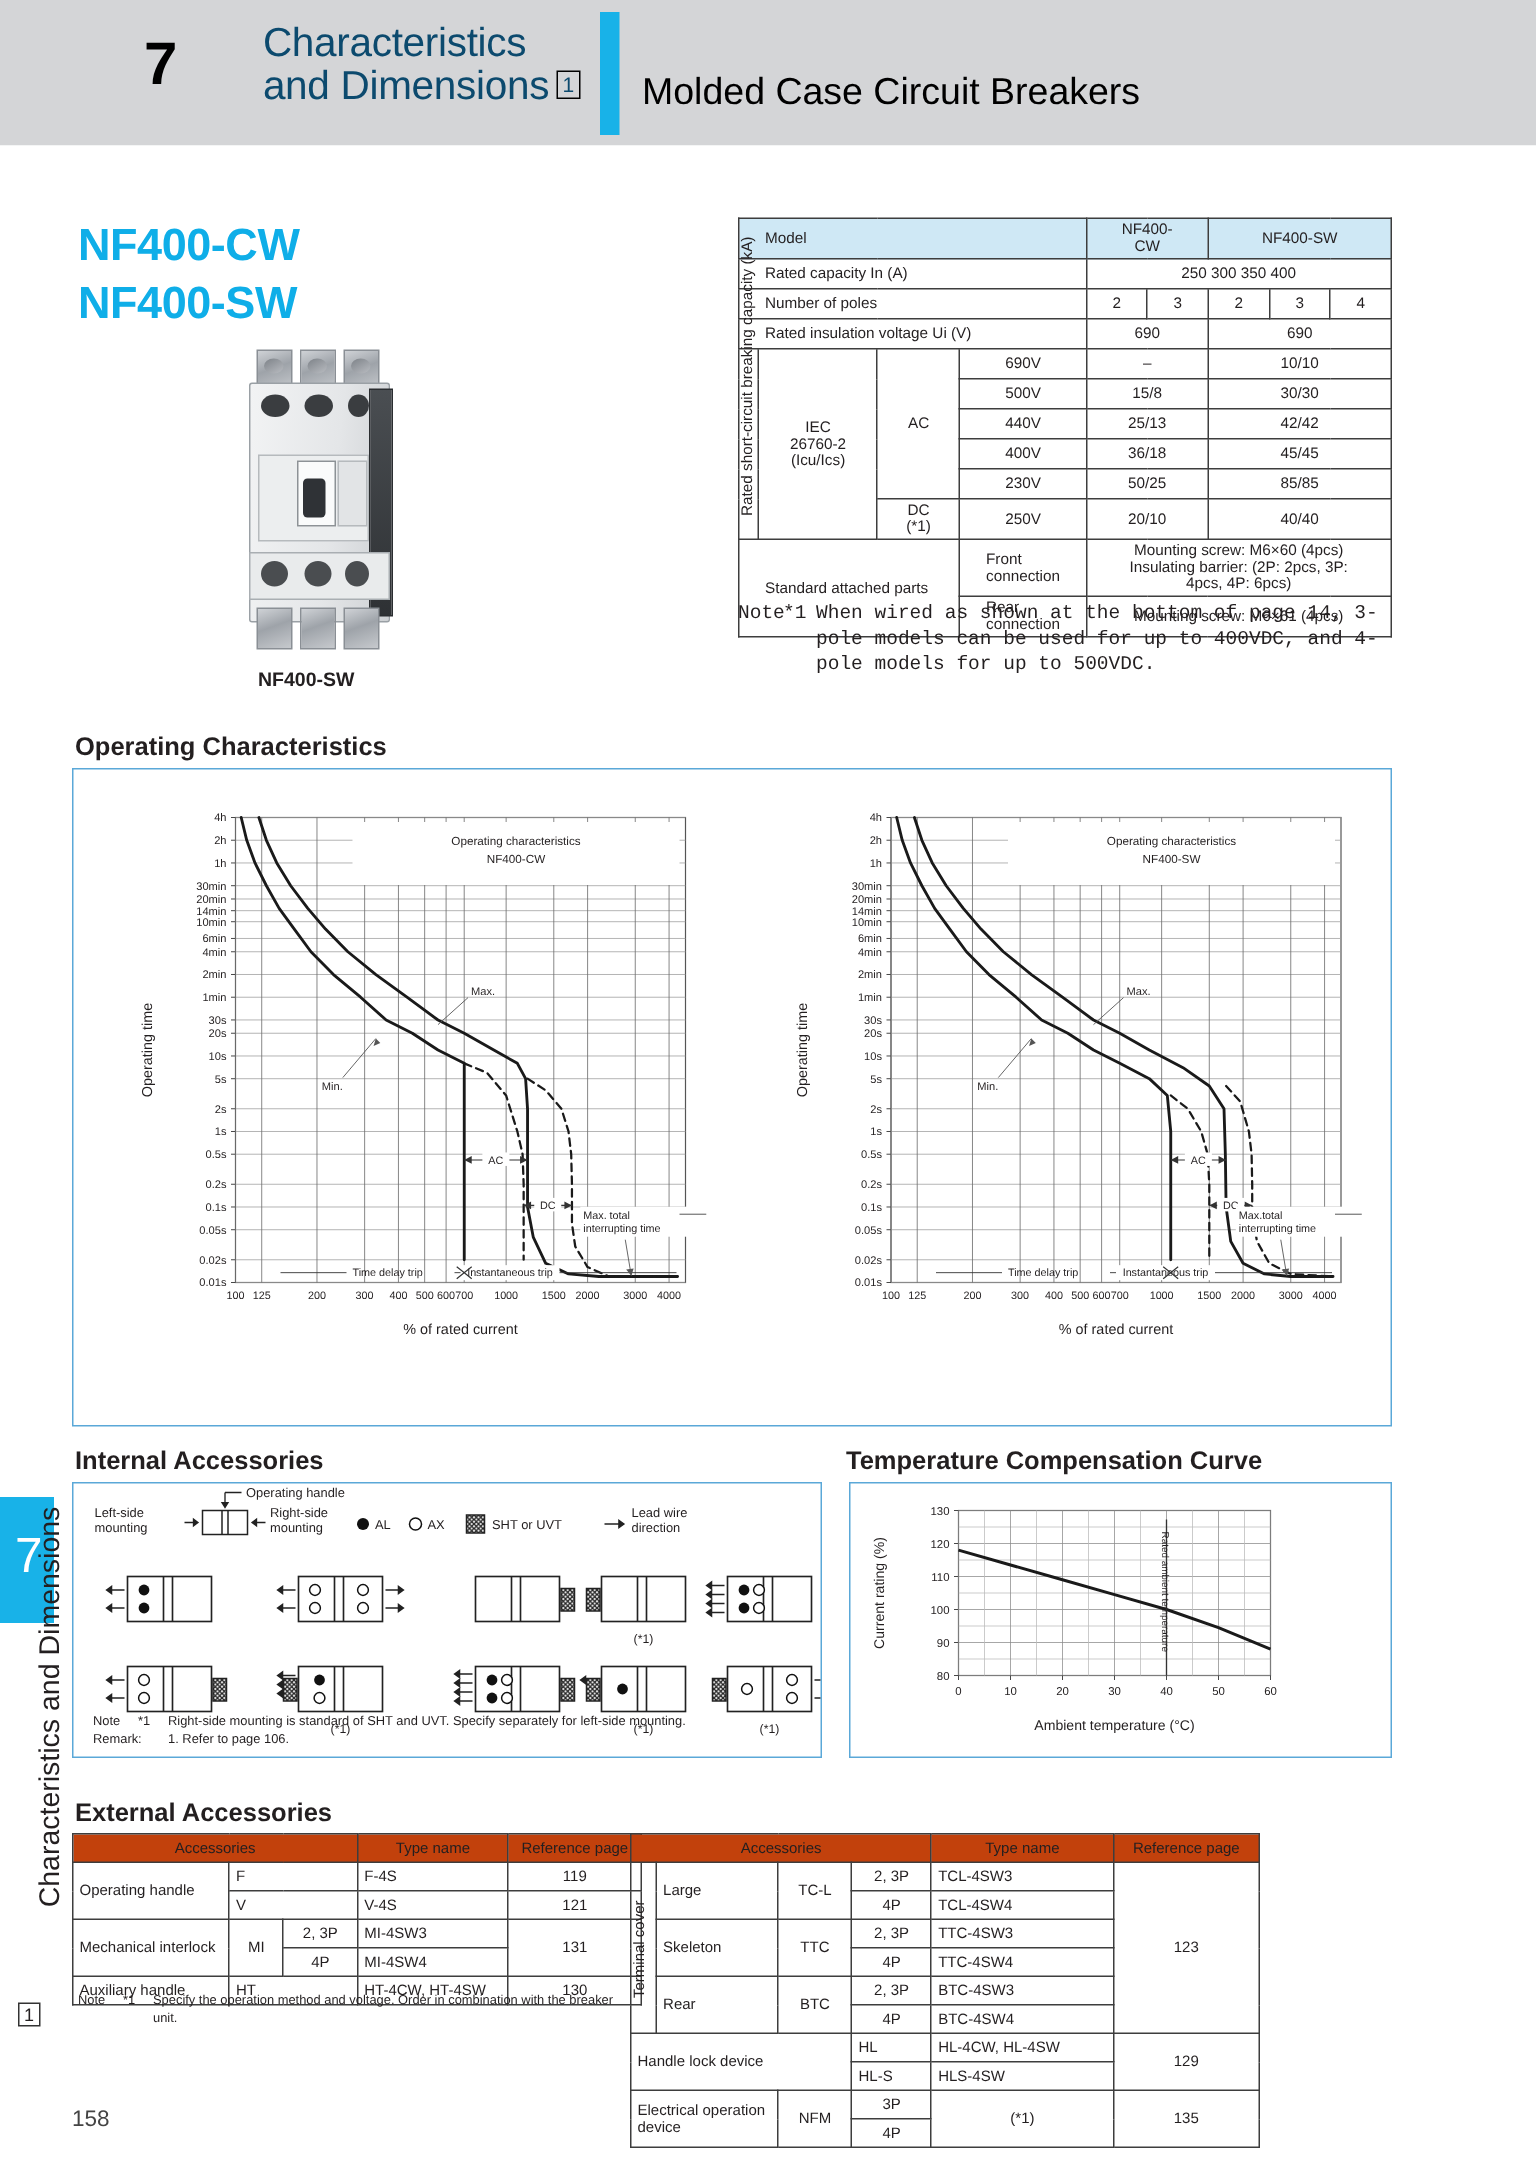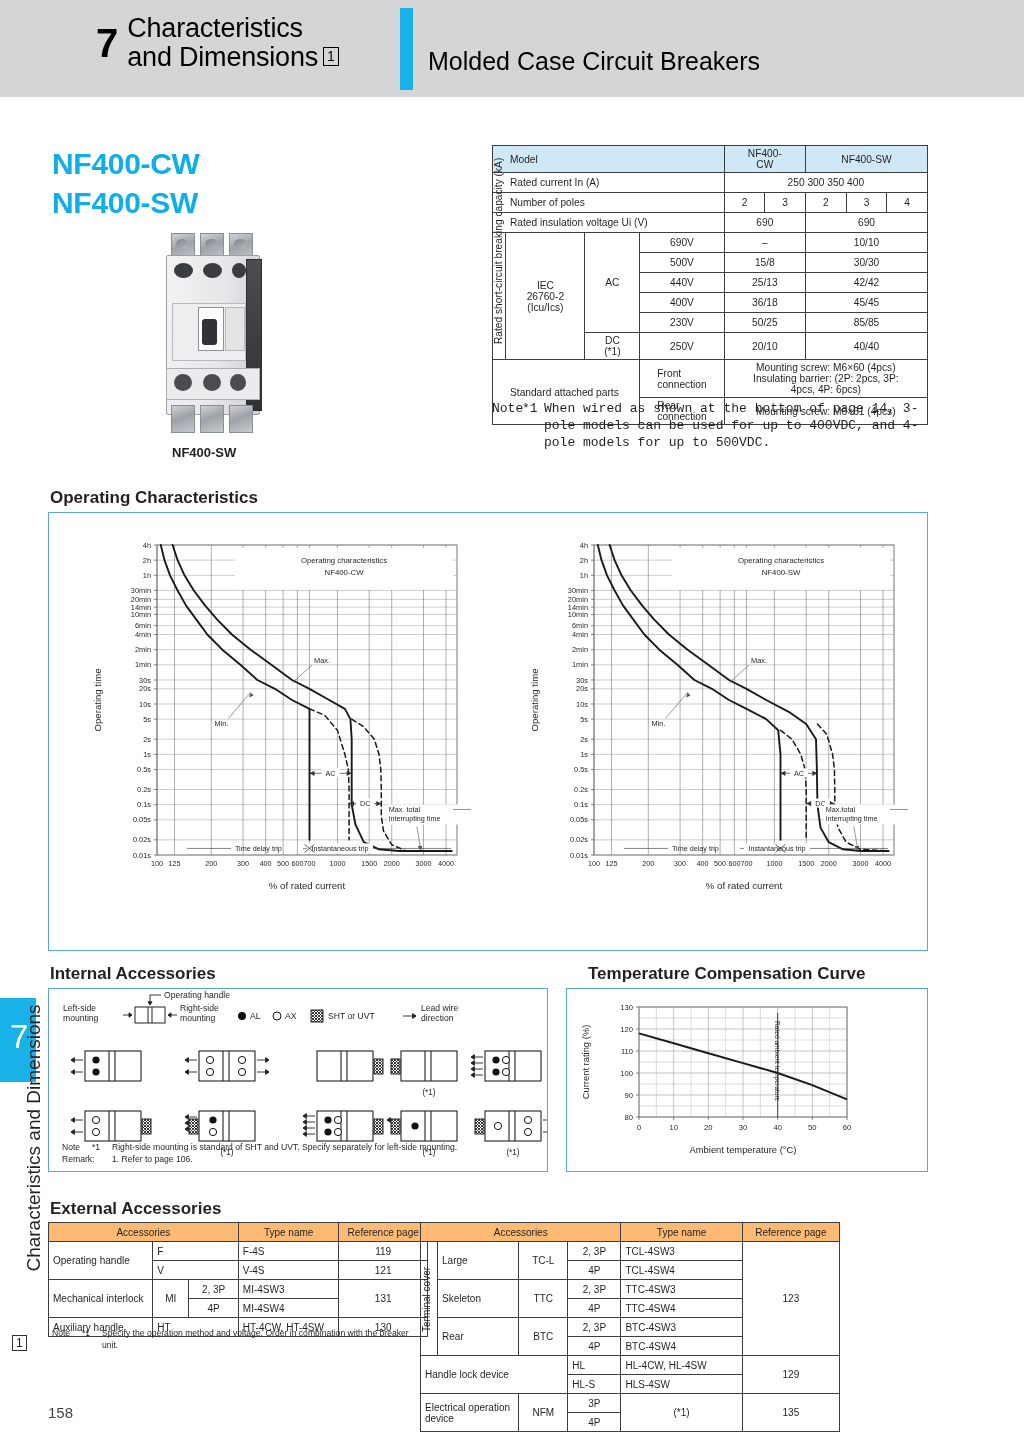--- a/index.html
+++ b/index.html
@@ -7,21 +7,21 @@
     width:1024px;height:1449px;position:relative;background:#fff;
     font-family:"Liberation Sans", sans-serif;color:#231f20;
     -webkit-font-smoothing:antialiased;
   }
   .abs{position:absolute;}
 
   
   #header{left:0;top:0;width:1024px;height:97px;background:#d4d5d7;}
   #header-inner{position:absolute;left:96px;top:14px;display:flex;align-items:center;}
   #chapter-num{font-size:40px;font-weight:bold;line-height:1;margin-right:9px;color:#000;}
-  #header-title{font-size:27px;line-height:1.07;color:#000000;letter-spacing:-.2px;}
+  #header-title{font-size:27px;line-height:1.07;color:#0c4a6e;letter-spacing:-.2px;margin-left:48px;}
   .boxnum{display:inline-block;border:1px solid #000;font-size:14px;line-height:14px;
           padding:1px 3px 2px 3px;vertical-align:5px;margin-left:5px;font-weight:normal;}
   #header-bar{left:400px;top:8px;width:13px;height:82px;background:#18b2e8;}
   #header-sub{left:428px;top:47px;font-size:25px;color:#000;}
   #header-rule{left:0;top:97px;width:1024px;height:3px;background:#fff;}
 
   
   #side-tab{left:0px;top:998px;width:36px;height:84px;background:#18b2e8;}
   #side-tab-num{color:#fff;font-size:33px;font-weight:normal;position:absolute;
                 left:10px;top:20px;}
@@ -69,28 +69,28 @@
   
   #oc-head{left:50px;top:488px;}
   #oc-panel{left:48px;top:512px;width:878px;height:437px;}
 
   
   #ia-head{left:50px;top:964px;}
   #ia-panel{left:48px;top:988px;width:498px;height:182px;}
   #ia-note{left:62px;top:1141px;font-size:8.6px;line-height:1.45;width:480px;}
 
   
-  #tc-head{left:588px;top:964px;text-align:right;}
+  #tc-head{left:564px;top:964px;text-align:right;}
   #tc-panel{left:566px;top:988px;width:360px;height:182px;}
 
   
   #ea-head{left:50px;top:1199px;}
   table.ea{border-collapse:collapse;font-size:10px;}
   table.ea td{border:1px solid #3d3d3d;padding:1px 4px;height:16px;color:#231f20;}
-  table.ea td.hd{background:#fdba74;text-align:center;}
+  table.ea td.hd{background:#c2410c;text-align:center;}
   #ea-left{left:48px;top:1222px;width:380px;}
   #ea-right{left:420px;top:1222px;width:420px;}
   #ea-note{left:52px;top:1327px;width:380px;font-size:8.6px;line-height:1.4;}
   #ea-note .nlbl{display:inline-block;width:30px;}
   #ea-note .nstar{display:inline-block;width:20px;}
   #ea-note .nbody{display:inline-block;vertical-align:top;width:322px;}
 </style>
 </head>
 <body>
 
@@ -160,21 +160,21 @@
 <div class="abs" id="prod-caption">NF400-SW</div>
 
 <table class="abs" id="spec">
   <tbody>
       <tr>
     <td class="hd" colspan="4">Model</td>
     <td class="hd ctr" colspan="2">NF400-CW</td>
     <td class="hd ctr" colspan="3">NF400-SW</td>
   </tr>
   <tr>
-    <td colspan="4">Rated current In (A)</td>
+    <td colspan="4">Rated capacity In (A)</td>
     <td class="ctr" colspan="5">250   300   350   400</td>
   </tr>
   <tr>
     <td colspan="4">Number of poles</td>
     <td class="ctr">2</td>
     <td class="ctr">3</td>
     <td class="ctr">2</td>
     <td class="ctr">3</td>
     <td class="ctr">4</td>
   </tr>

